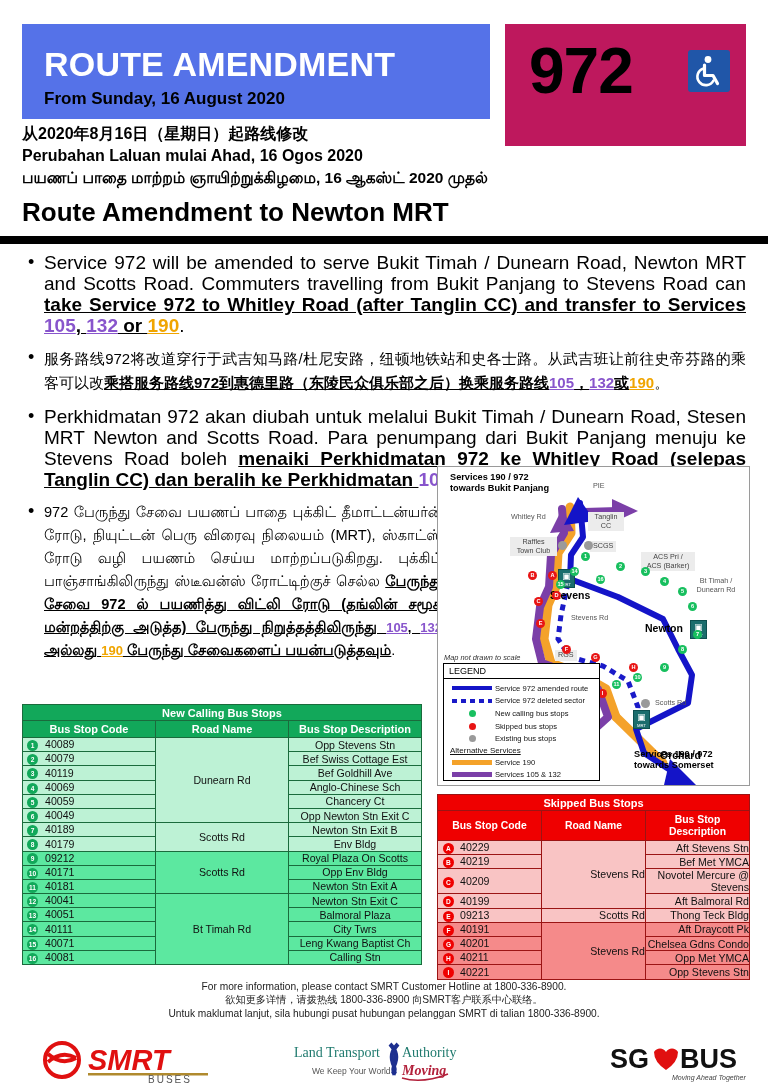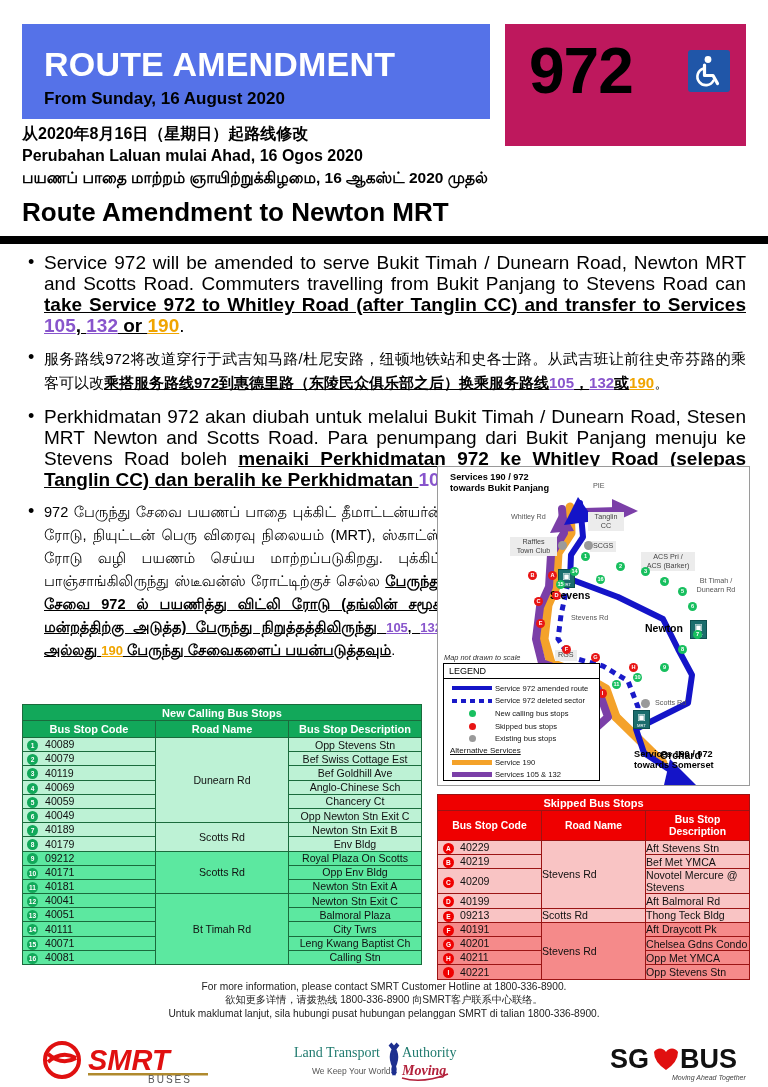--- a/index.html
+++ b/index.html
@@ -147,21 +147,21 @@
 
   .tskip { left: 437px; top: 794px; width: 313px; }
   .tskip td, .tskip th { border: 1px solid #9b1414; }
   .tskip .t-title {
     background: #ef0000; color: #fff; font-weight: bold; font-size: 11px; text-align: center; height: 16px;
   }
   .tskip .t-head {
     background: #ef0000; color: #fff; font-weight: bold; font-size: 10.4px; text-align: center;
     line-height: 11.5px; height: 30px;
   }
-  .tskip td { text-align: left; color: #111; }
+  .tskip td { text-align: right; color: #111; }
   .tskip tr.lt td { background: #f9c4c4; }
   .tskip tr.dk td { background: #f58a8a; }
   .tskip td.code { text-align: left; padding-left: 5px; }
   .lett {
     display: inline-block; width: 11px; height: 11px; border-radius: 50%;
     background: #ef0000; color: #fff; font-size: 6.6px; line-height: 11px;
     text-align: center; font-weight: bold; vertical-align: middle; margin-right: 6px;
   }
 
   

